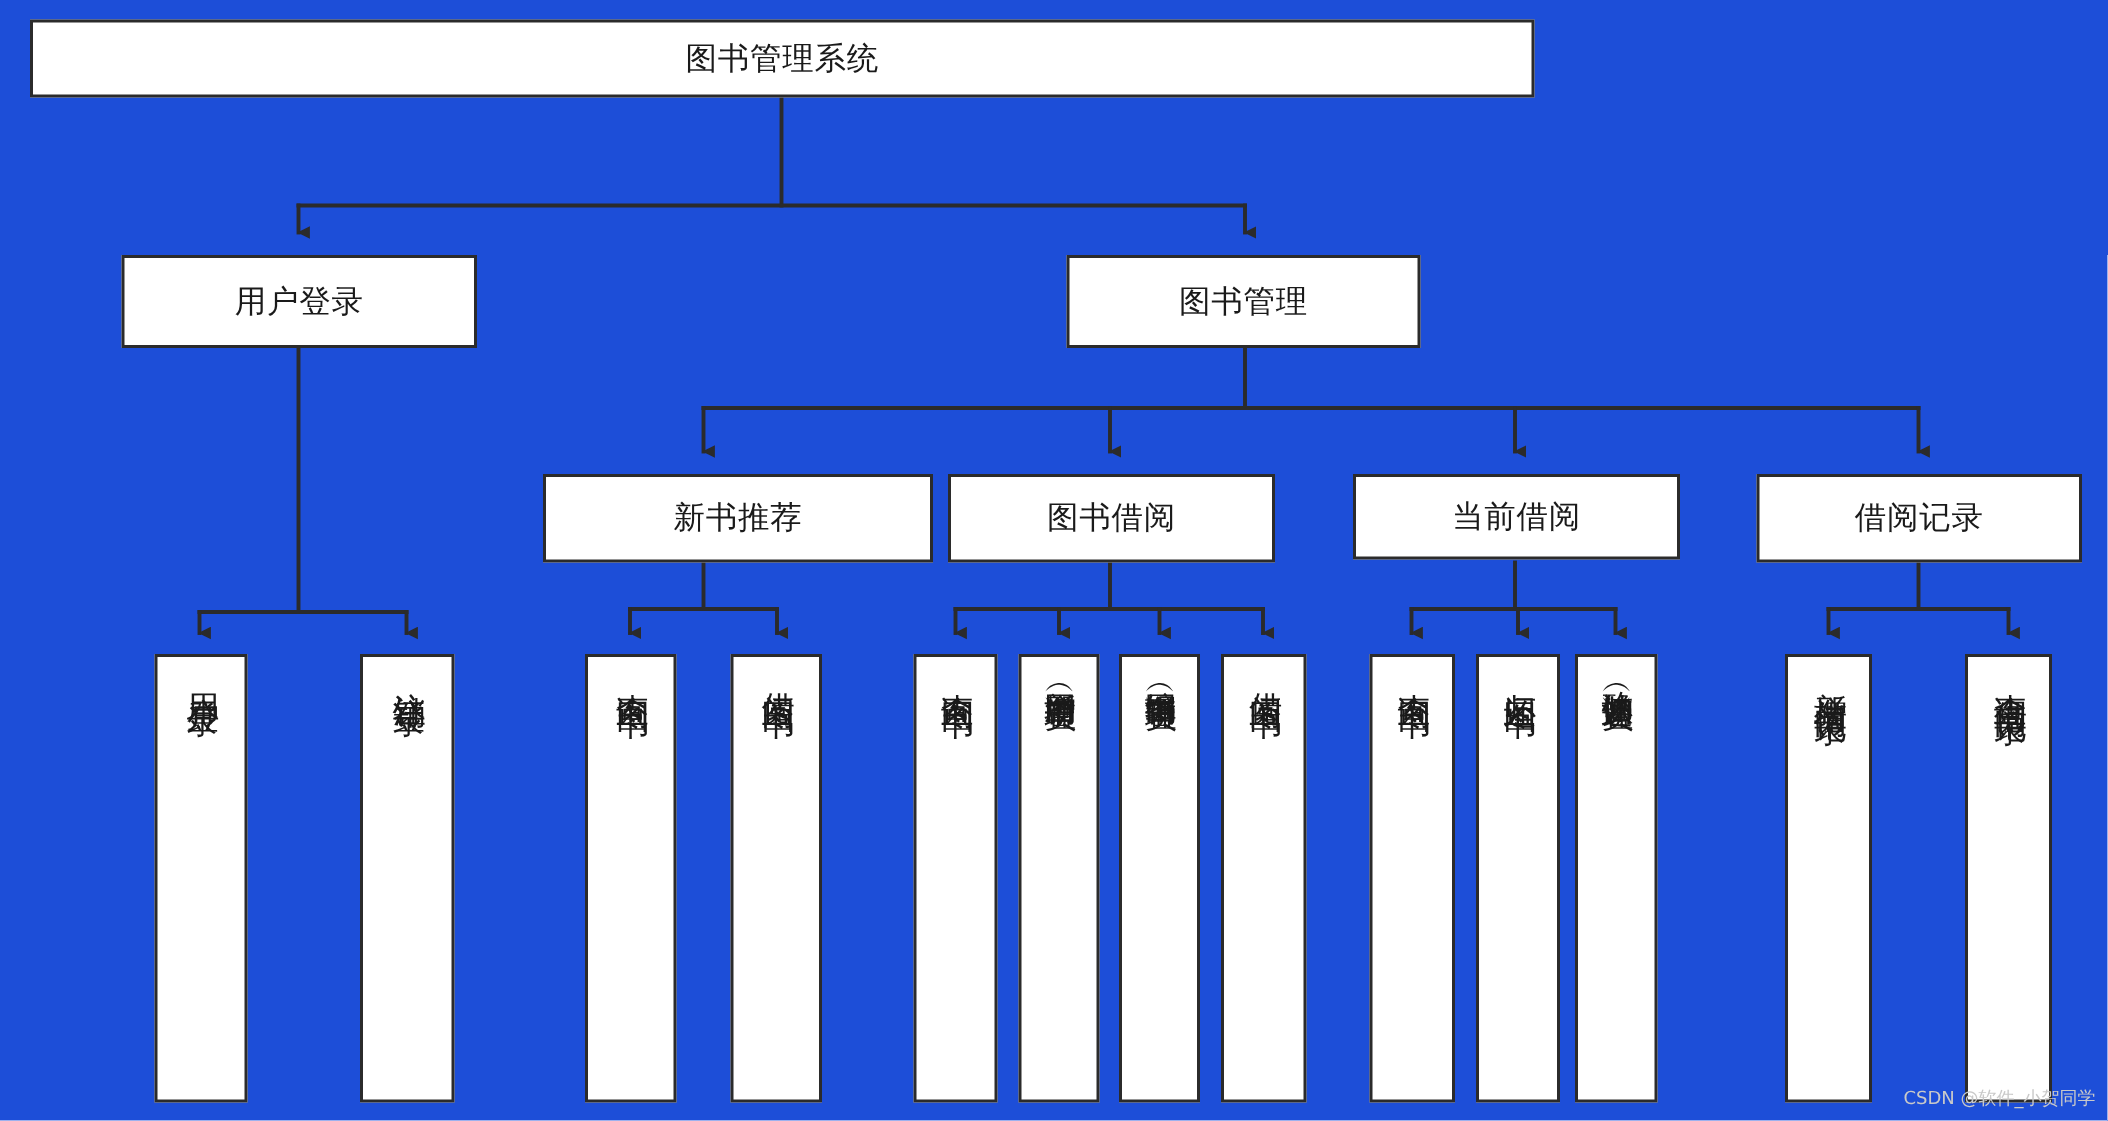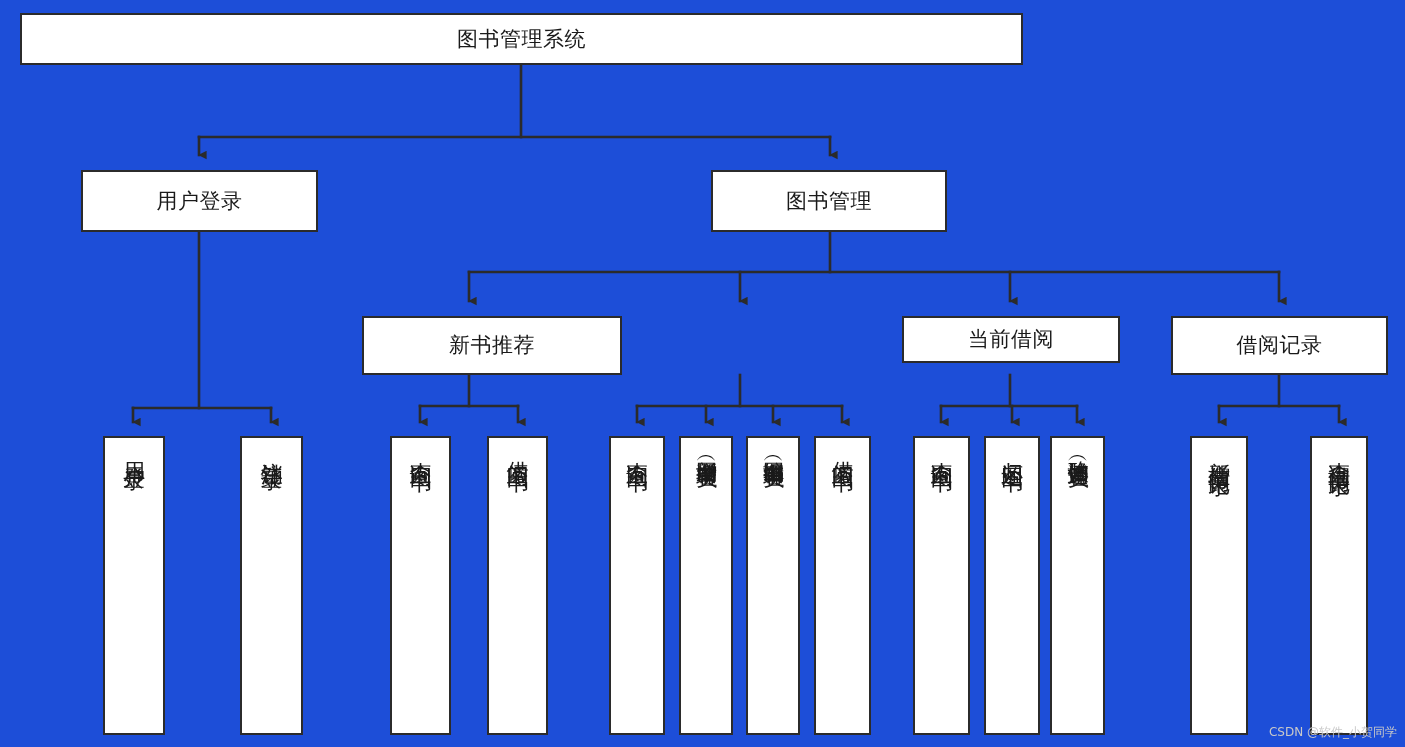--- a/index.html
+++ b/index.html
@@ -138,21 +138,24 @@
   <div class="node horiz" style="left: 81px; top: 170px; width: 237px; height: 62px;">
     <span class="node-label">用户登录</span>
   </div>
   <div class="node horiz" style="left: 711px; top: 170px; width: 236px; height: 62px;">
     <span class="node-label">图书管理</span>
   </div>
 
   <div class="node horiz" style="left: 362px; top: 316px; width: 260px; height: 59px;">
     <span class="node-label">新书推荐</span>
   </div>
-  <div class="node horiz" style="left: 902px; top: 316px; width: 218px; height: 47px;">
+  <div class="node horiz" style="left: 632px; top: 316px; width: 218px; height: 59px;">
+    <span class="node-label">图书借阅</span>
+  </div>
+  <div class="node horiz" style="left: 902px; top: 316px; width: 218px; height: 57px;">
     <span class="node-label">当前借阅</span>
   </div>
   <div class="node horiz" style="left: 1171px; top: 316px; width: 217px; height: 59px; align-items: center;">
     <span class="node-label">借阅记录</span>
   </div>
 
   <div class="node vert" style="left: 103px; top: 436px; width: 62px; height: 299px;">
     <span class="node-label">用户登录</span>
   </div>
   <div class="node vert" style="left: 240px; top: 436px; width: 63px; height: 299px;">

